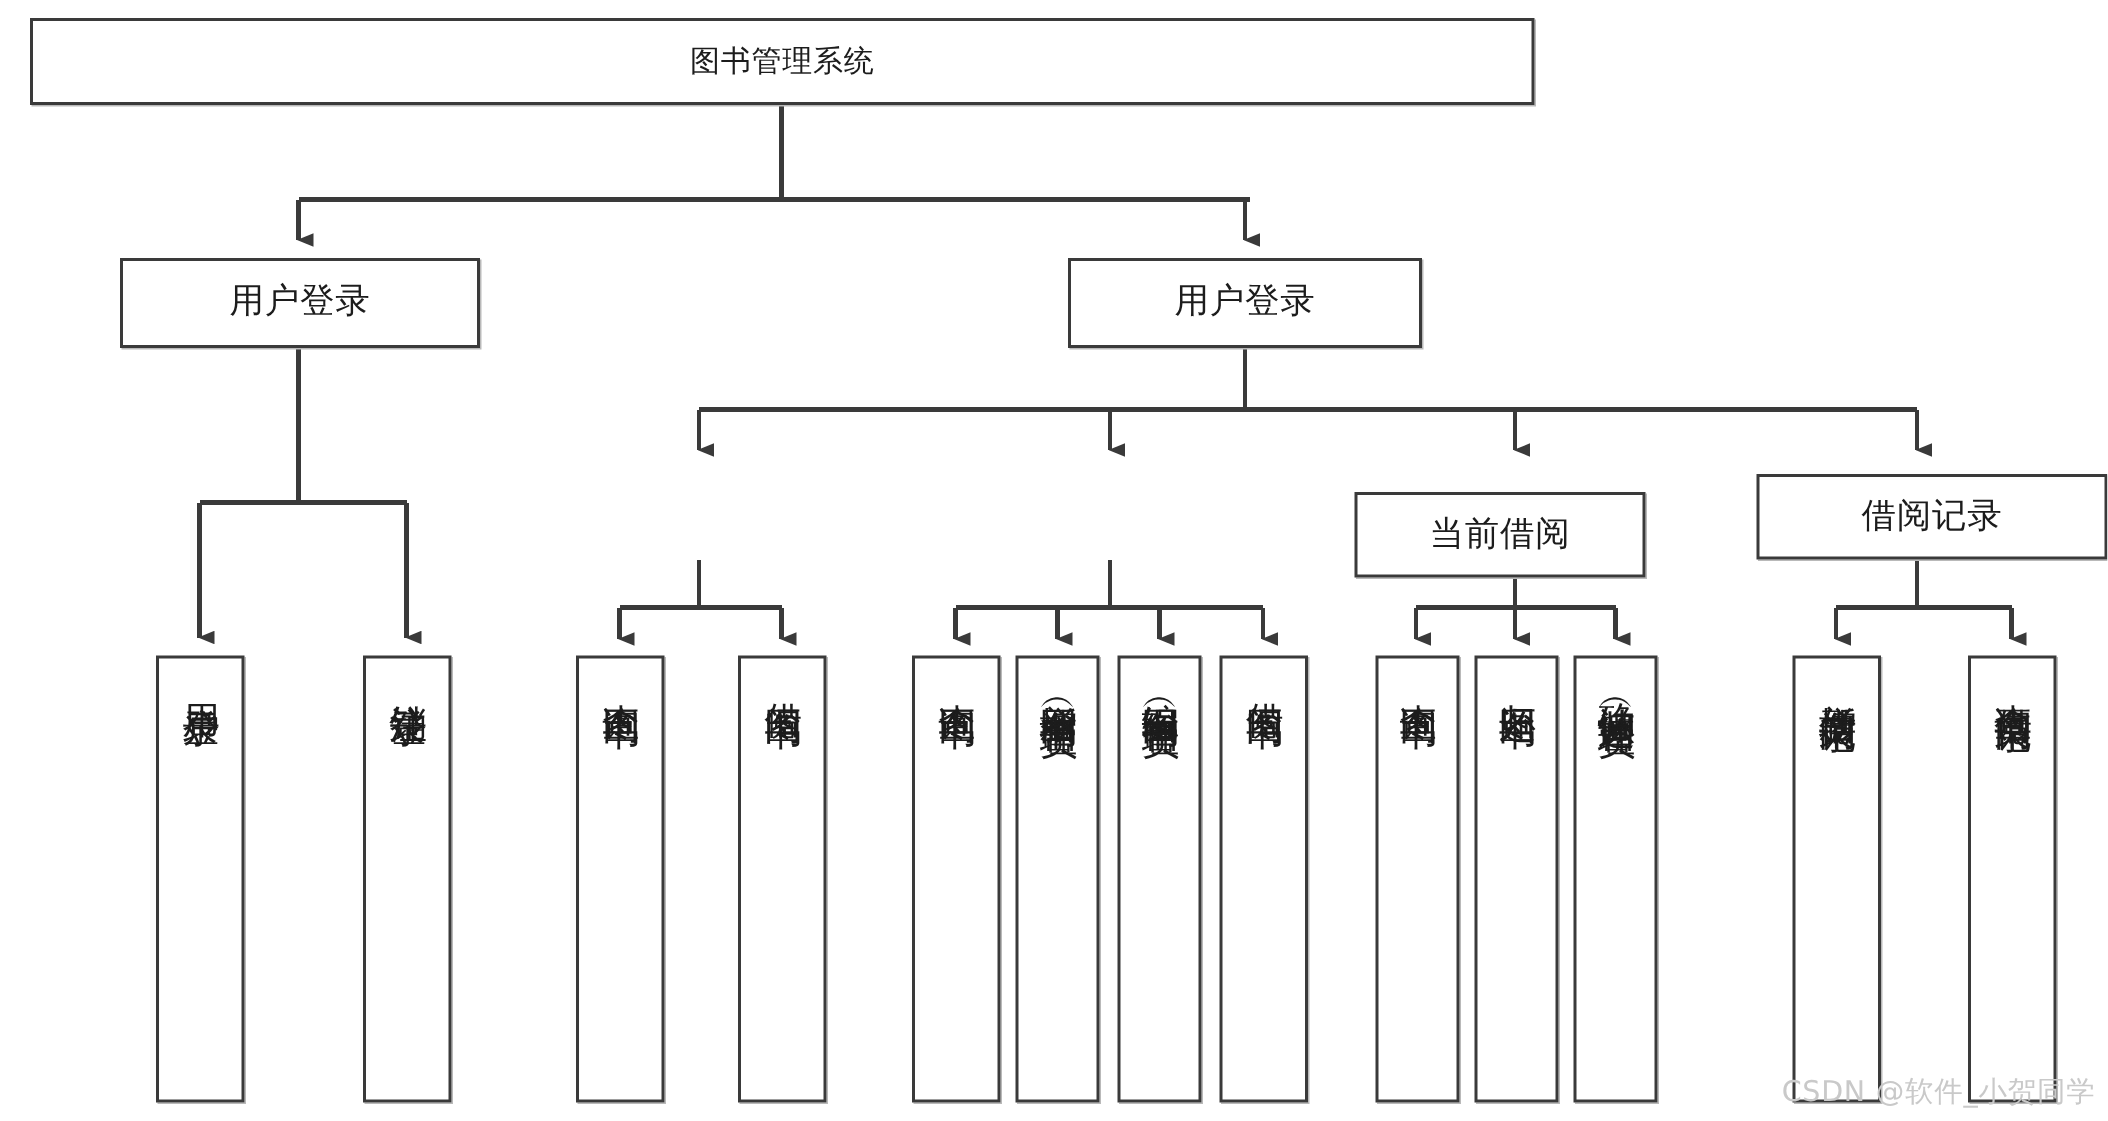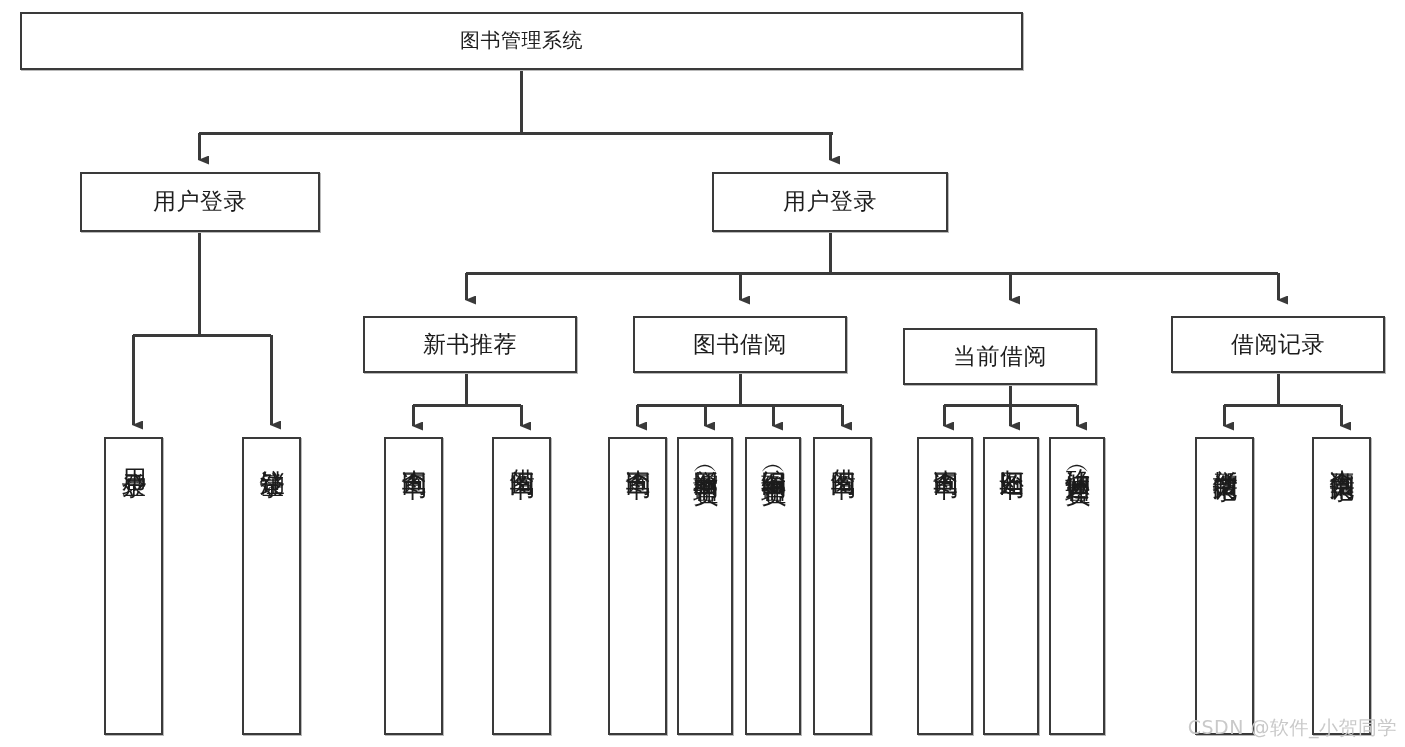--- a/index.html
+++ b/index.html
@@ -136,33 +136,27 @@
   </div>
 
   <div class="node horiz" style="left:80px; top:172px; width:240px; height:60px;">
     <span class="node-label">用户登录</span>
   </div>
 
   <div class="node horiz" style="left:712px; top:172px; width:236px; height:60px;">
     <span class="node-label">用户登录</span>
   </div>
 
-  <div class="node horiz" style="left:363px; top:316px; width:214px; height:57px;">
-    <span class="node-label">新书推荐</span>
-  </div>
-
-  <div class="node horiz" style="left:633px; top:316px; width:214px; height:57px;">
-    <span class="node-label">图书借阅</span>
-  </div>
+
 
   <div class="node horiz" style="left:903px; top:328px; width:194px; height:57px;">
     <span class="node-label">当前借阅</span>
   </div>
 
-  <div class="node horiz" style="left:1171px; top:316px; width:214px; height:57px;">
+  <div class="node horiz" style="left:1171px; top:316px; width:234px; height:57px;">
     <span class="node-label">借阅记录</span>
   </div>
 
   <div class="node vert" style="left:104px; top:437px; width:59px; height:298px;">
     <span class="node-label">用户登录</span>
   </div>
 
   <div class="node vert" style="left:242px; top:437px; width:59px; height:298px;">
     <span class="node-label">注销登录</span>
   </div>

